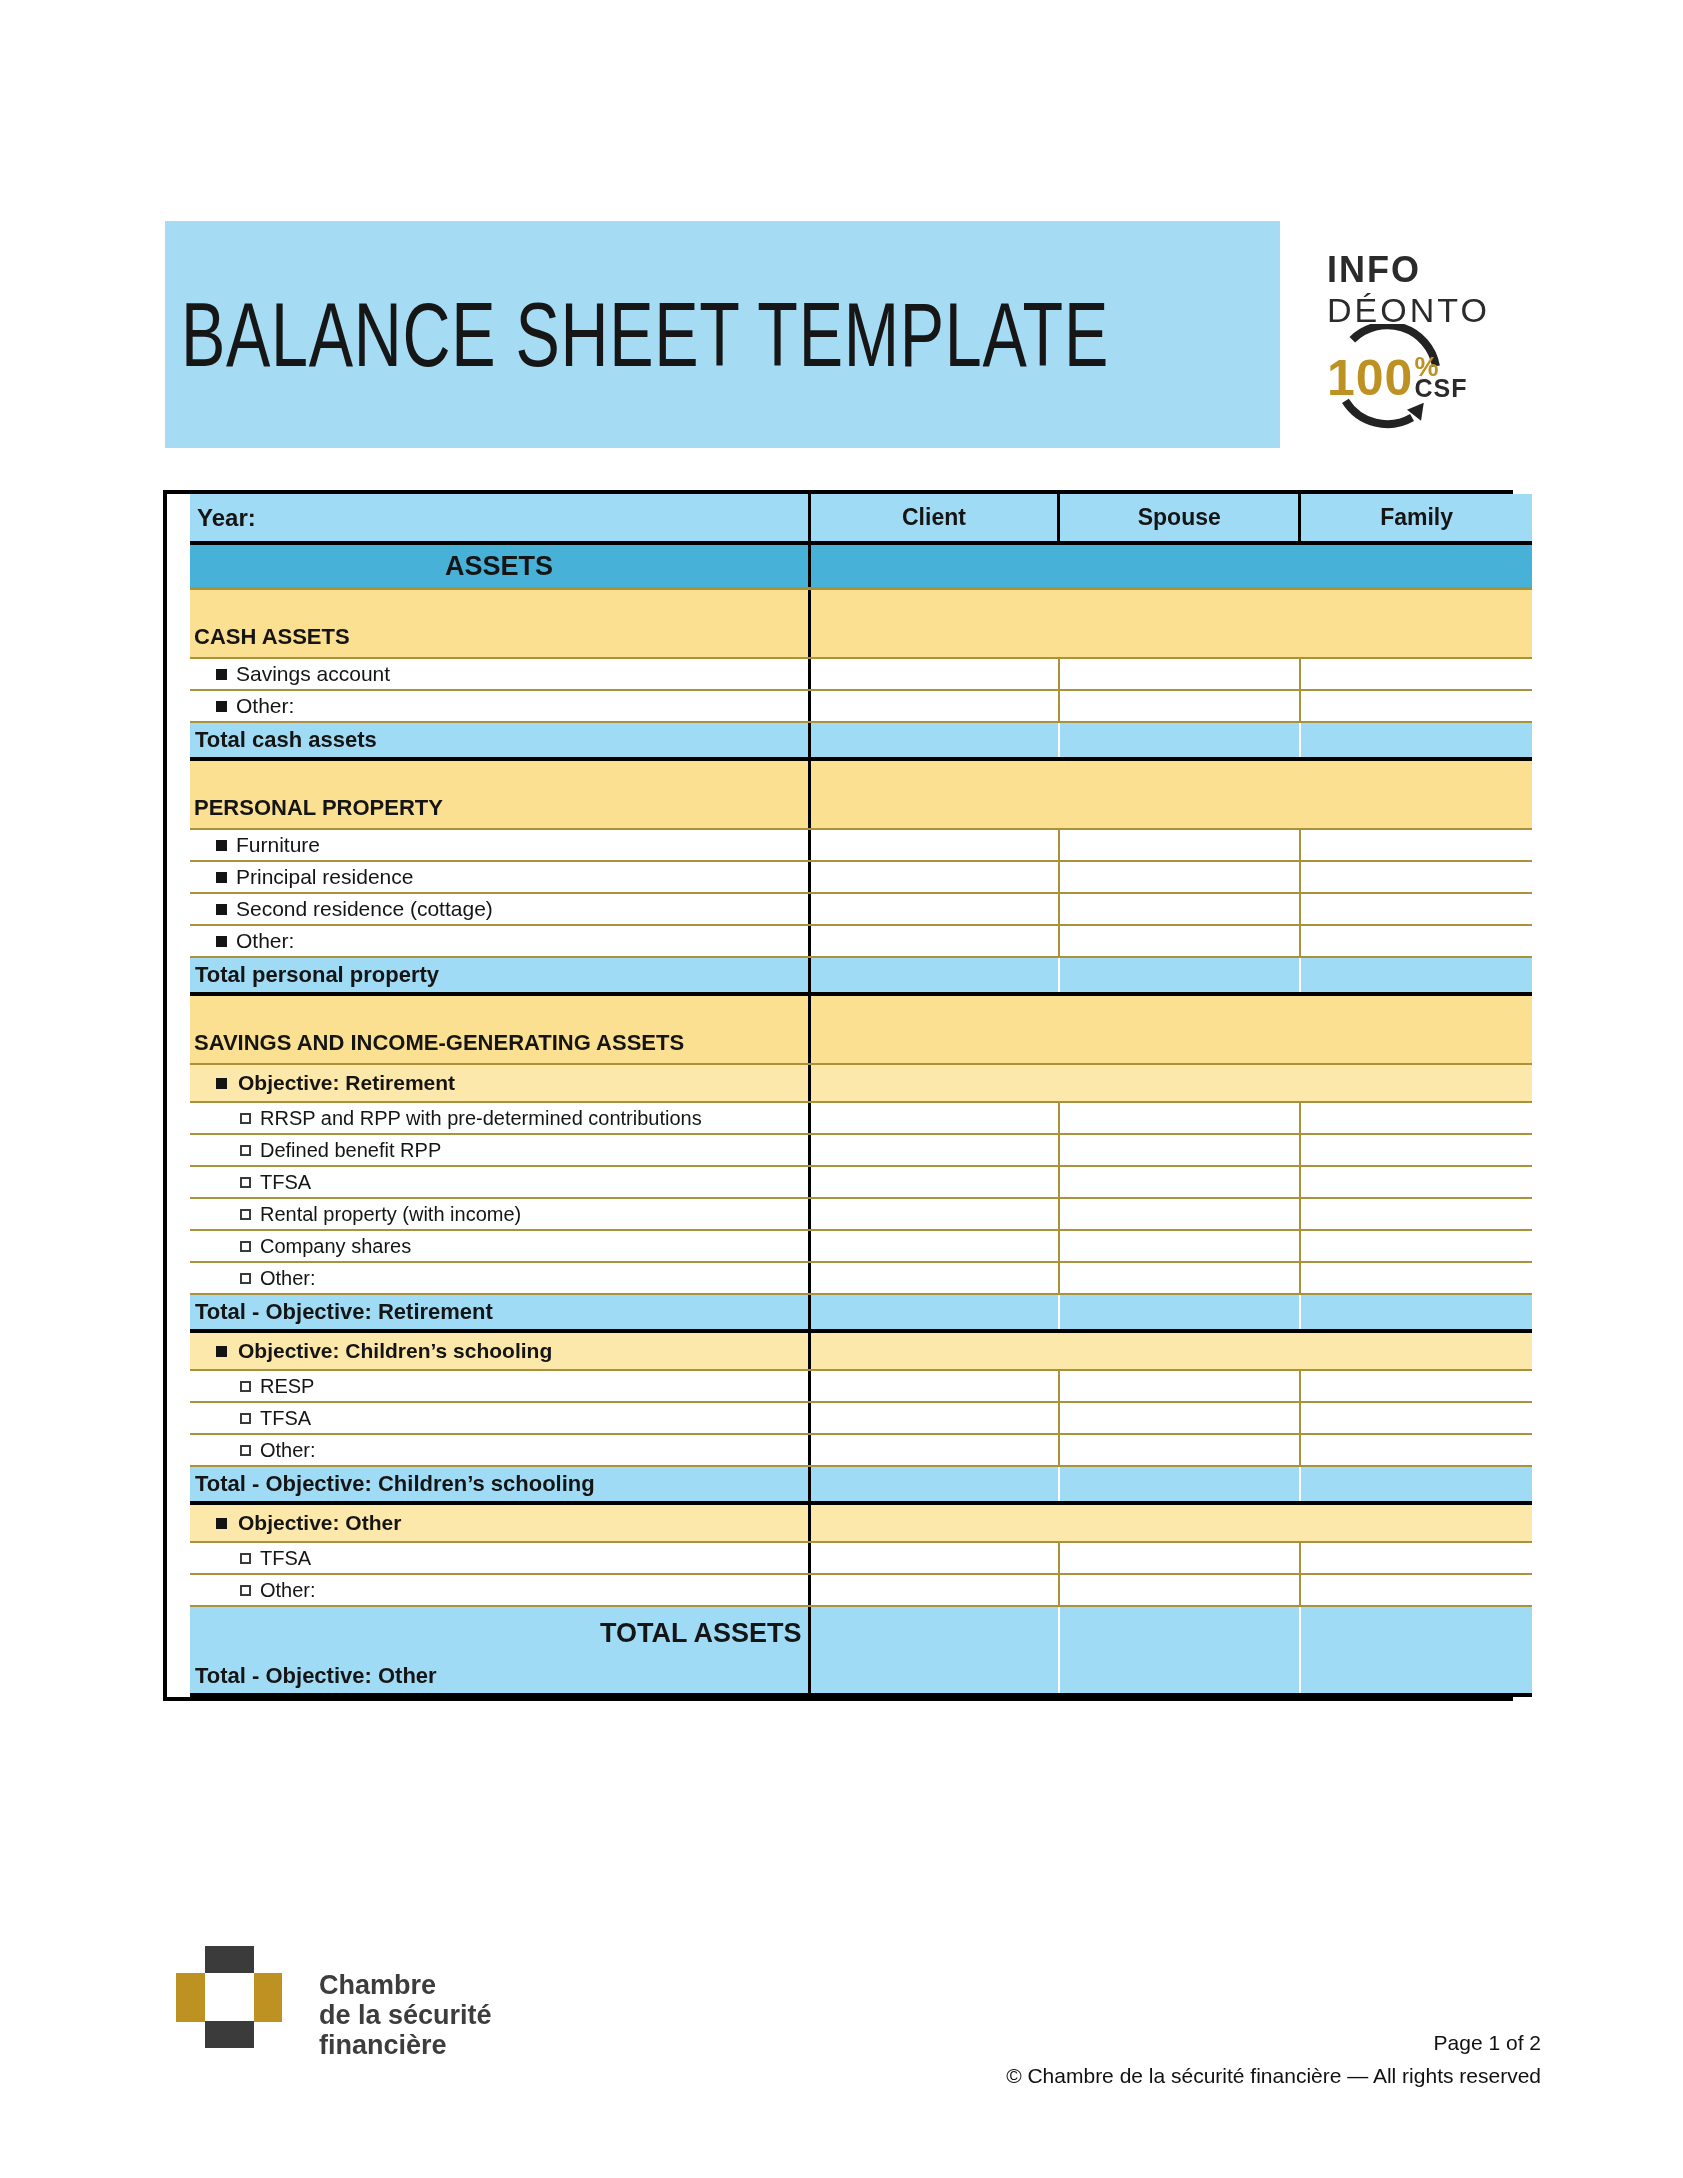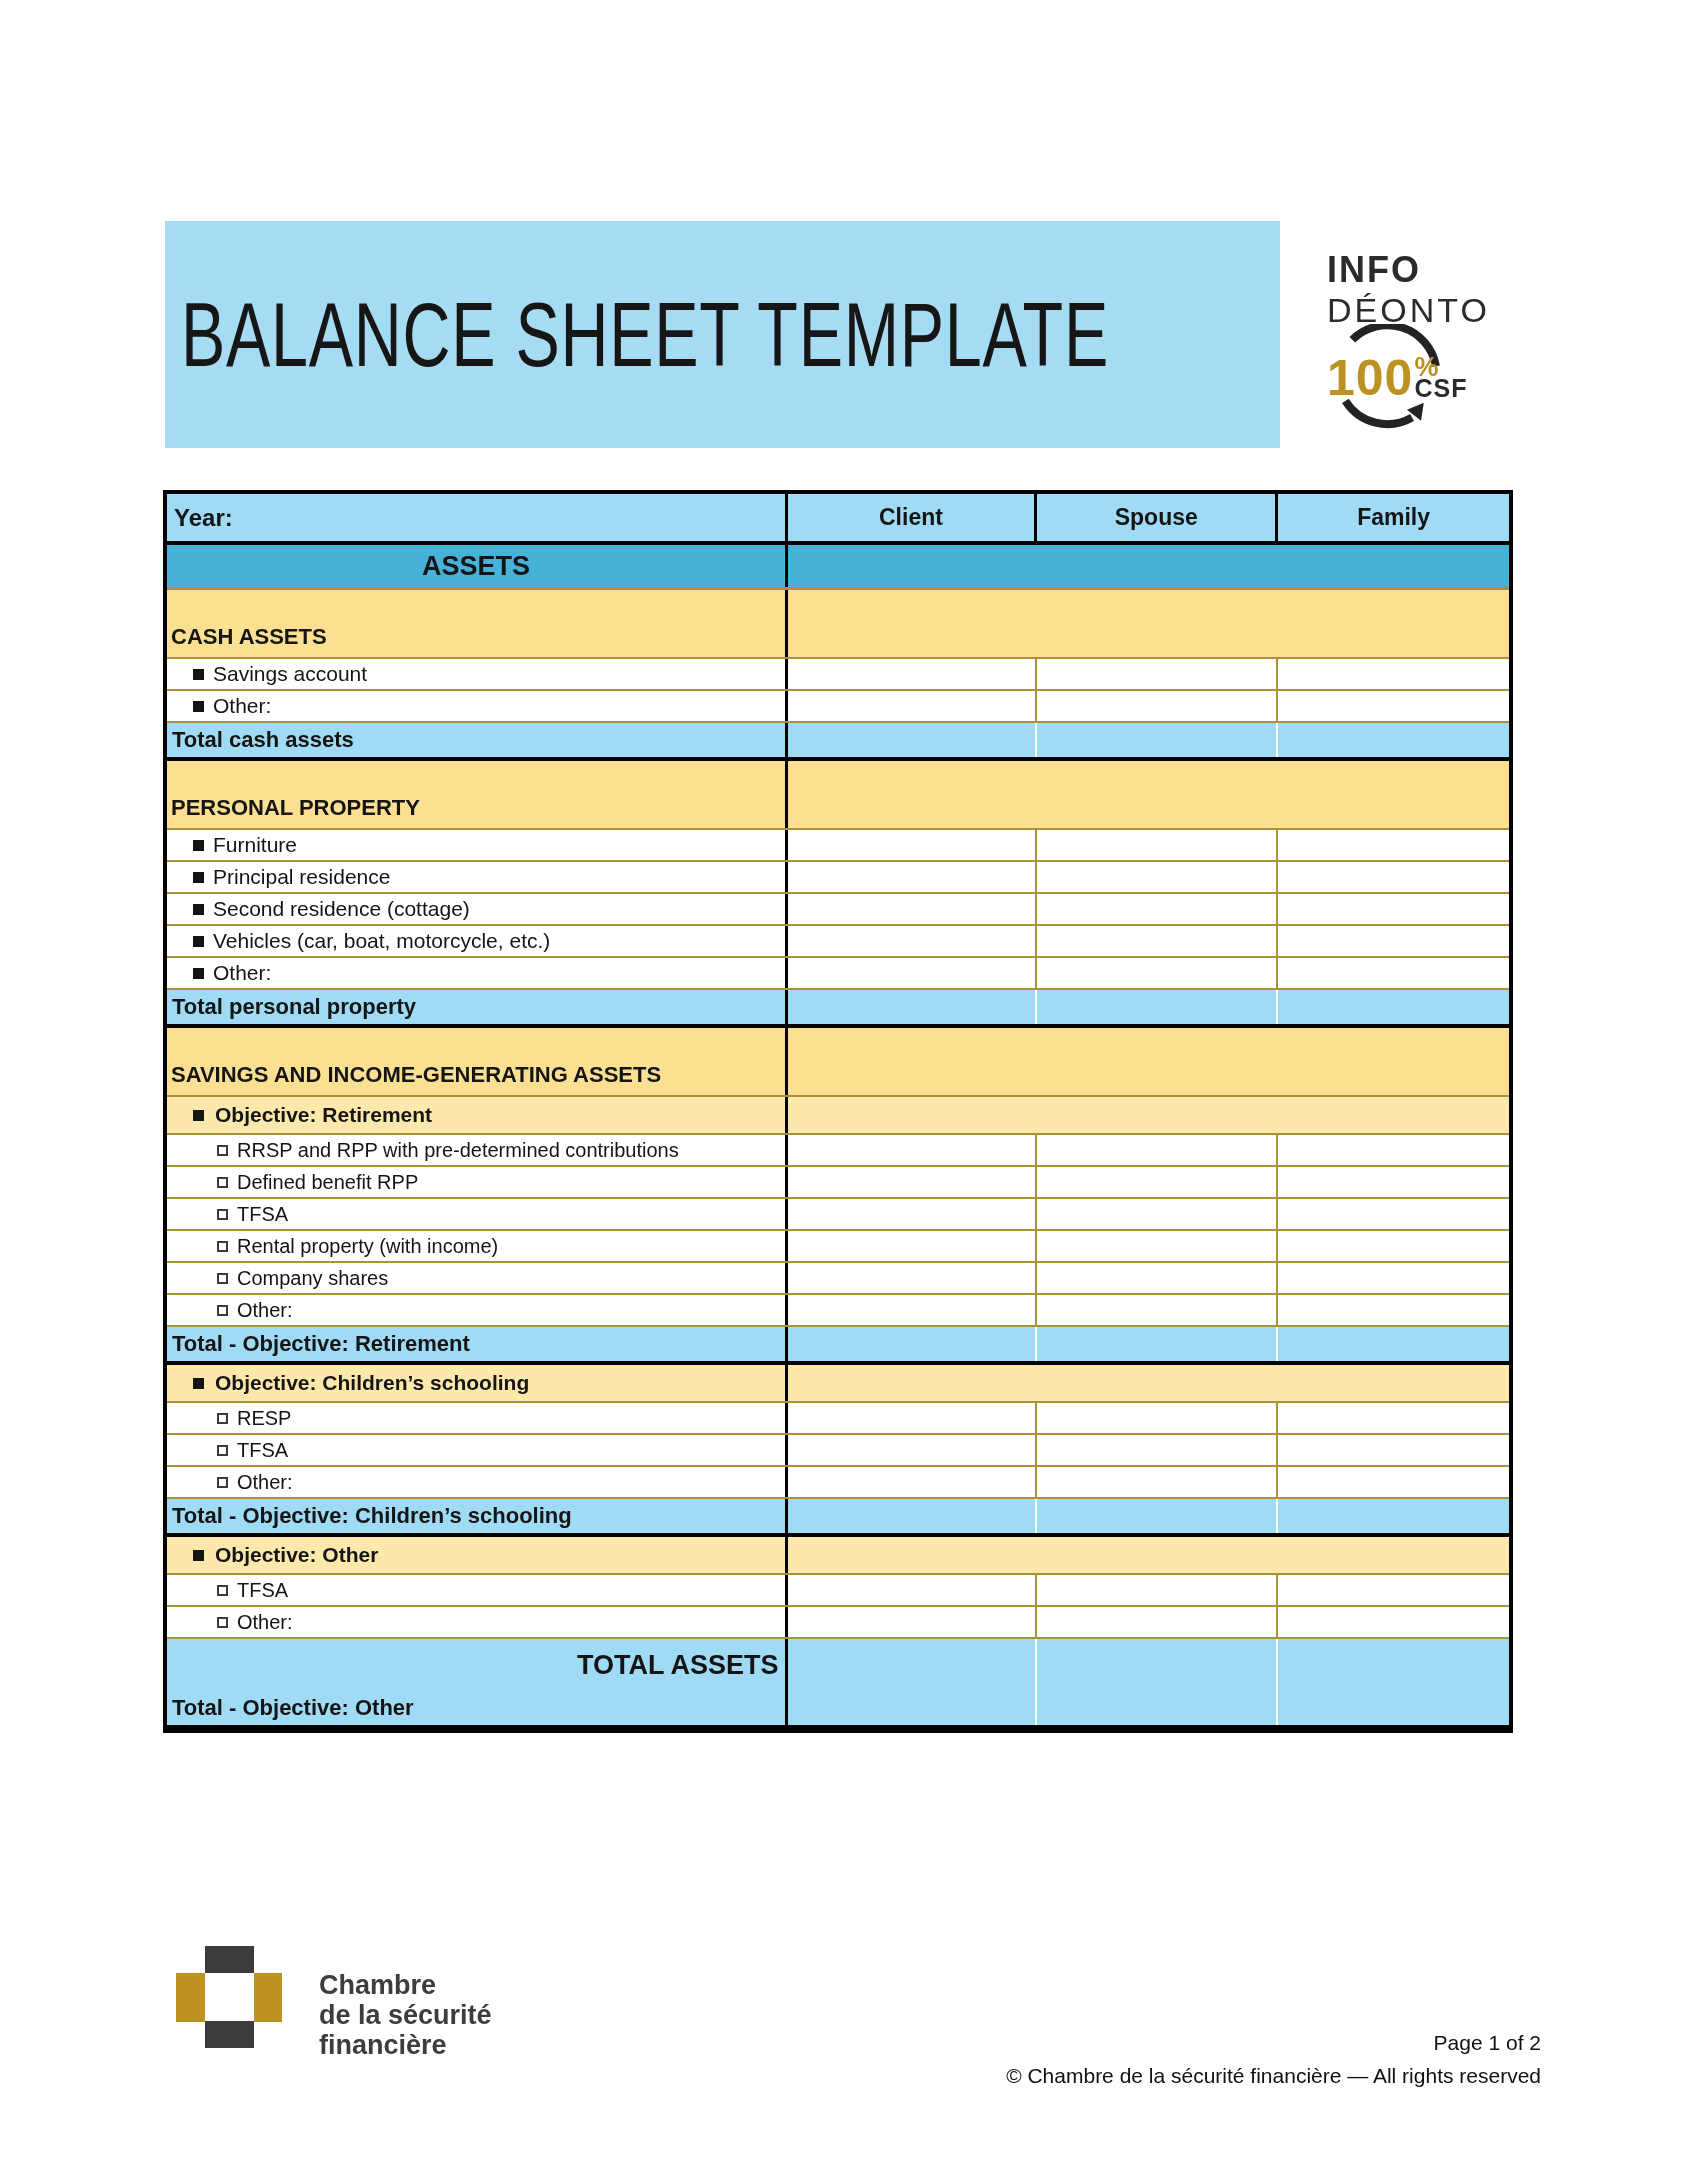--- a/index.html
+++ b/index.html
@@ -24,21 +24,21 @@
   .brand-deonto{font-size:34px;line-height:40px;font-weight:400;letter-spacing:3px;color:#2B2B2B;}
   .brand-circle{position:relative;width:178px;height:139px;margin-top:-6px;}
   .brand-circle svg{position:absolute;left:0;top:0;}
   .brand-100row{position:absolute;left:0;top:31px;display:flex;align-items:flex-start;white-space:nowrap;}
   .b100{font-size:50px;line-height:46px;font-weight:700;color:var(--brand-gold);letter-spacing:1px;}
   .bpct{font-size:27px;line-height:24px;font-weight:700;color:var(--brand-gold);margin-left:1px;}
   .bcsf{font-size:25px;line-height:25px;font-weight:700;color:#2B2B2B;margin-top:21px;margin-left:-24px;letter-spacing:1px;}
 
   
   .sheet{position:absolute;left:163px;top:490px;width:1350px;border:4px solid var(--line-black);background:#fff;}
-  .row{display:flex;width:100%;}
+  .row{display:flex;width:100%;margin-left:23px;}
   .c1{width:621px;border-right:3px solid var(--line-black);display:flex;align-items:center;}
   .c2{width:250px;} .c3{width:241px;} .c4{width:231px;}
   .cmerge{flex:1;}
   .lbl{white-space:nowrap;}
 
   .r-header{height:51px;background:var(--header-blue);border-bottom:4px solid var(--line-black);}
   .r-header .ch{display:flex;align-items:center;justify-content:center;font-weight:700;font-size:23px;}
   .r-header .c2,.r-header .c3{border-right:3px solid var(--line-black);}
   .l-year{padding-left:7px;font-weight:700;font-size:24px;}
 
@@ -179,29 +179,20 @@
           <div class="bx"></div>
           <div class="lbl">Second residence (cottage)</div>
         </div>
         <div class="cv c2"></div>
         <div class="cv c3"></div>
         <div class="cv c4"></div>
       </div>
       <div class="row r-item">
         <div class="c1 l-item">
           <div class="bx"></div>
-          <div class="lbl">Vehicles (car, boat, motorcycle, etc.)</div>
-        </div>
-        <div class="cv c2"></div>
-        <div class="cv c3"></div>
-        <div class="cv c4"></div>
-      </div>
-      <div class="row r-item">
-        <div class="c1 l-item">
-          <div class="bx"></div>
           <div class="lbl">Other:</div>
         </div>
         <div class="cv c2"></div>
         <div class="cv c3"></div>
         <div class="cv c4"></div>
       </div>
       <div class="row r-total">
         <div class="c1 l-total">
           <div class="lbl">Total personal property</div>
         </div>

